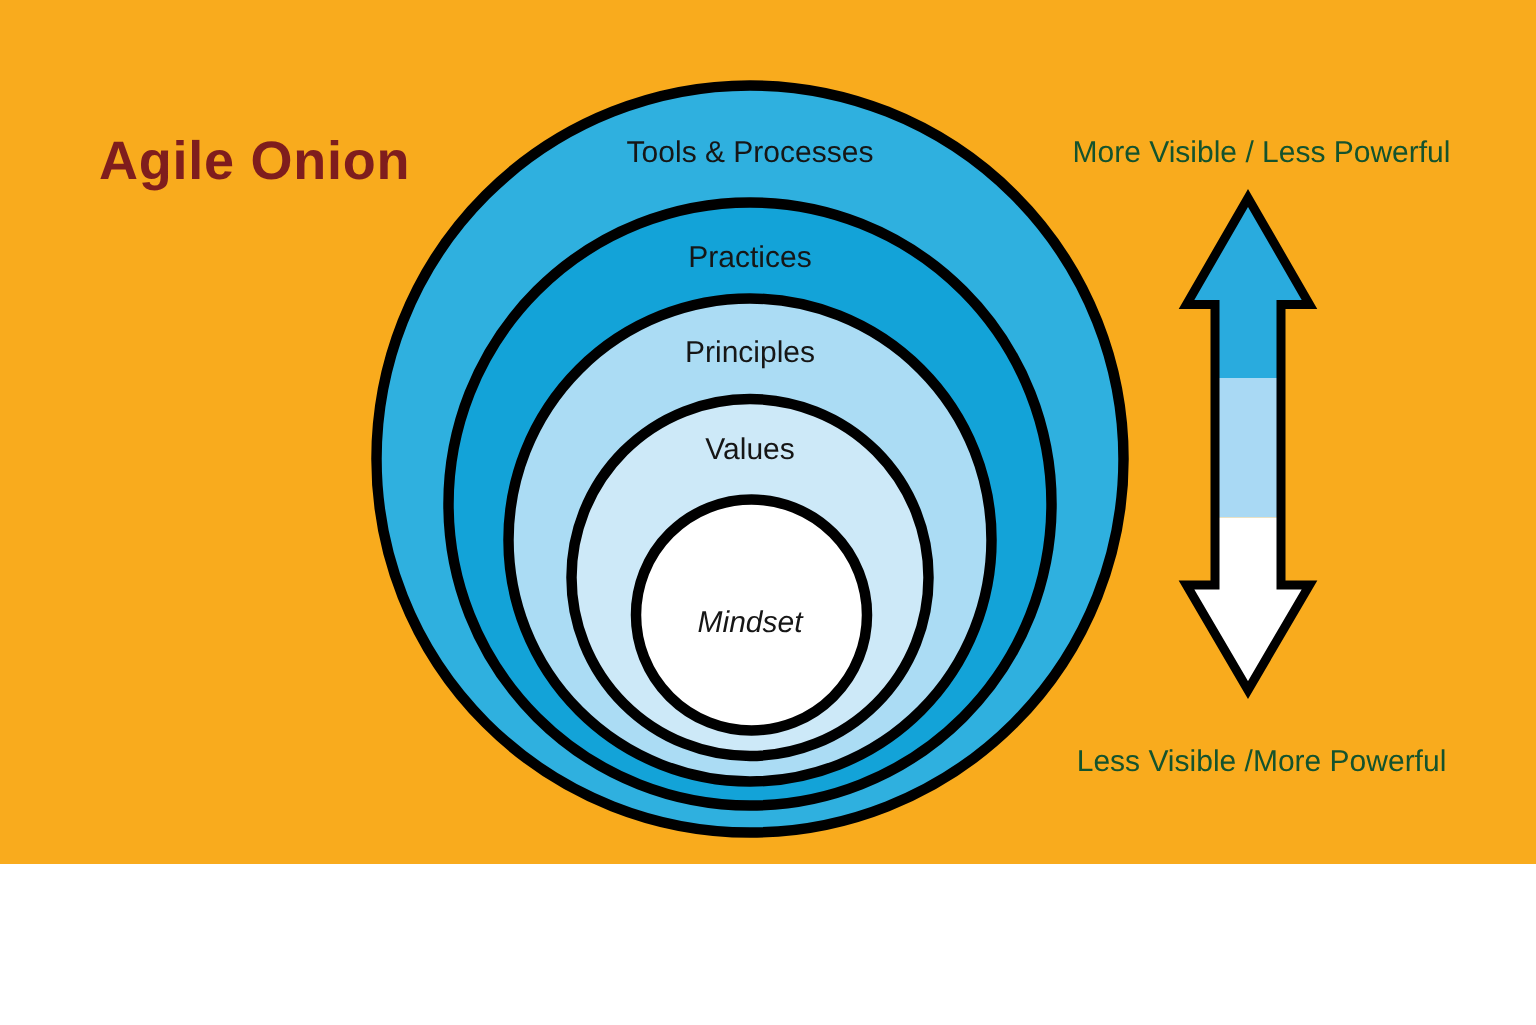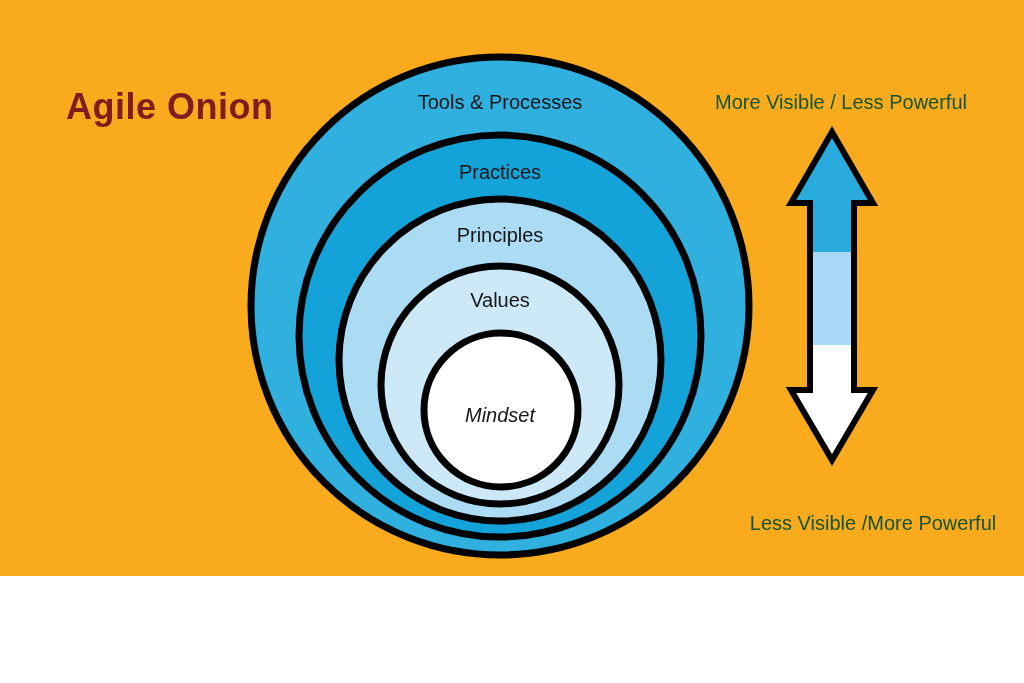--- a/index.html
+++ b/index.html
@@ -37,21 +37,21 @@
   .ring-label.mindset    { top: 404px; font-style: italic; }
   .arrow-label {
     position: absolute;
     left: 841px;
     transform: translateX(-50%);
     font-size: 20px;
     color: #14532d;
     white-space: nowrap;
   }
   .arrow-label.top    { top: 91px;  }
-  .arrow-label.bottom { top: 512px; margin-left: 32px; }
+  .arrow-label.bottom { top: 497px; }
   .footer-bar {
     position: absolute;
     left: 0;
     top: 576px;
     width: 1024px;
     height: 107px;
     background: #ffffff;
   }
 </style>
 </head>

